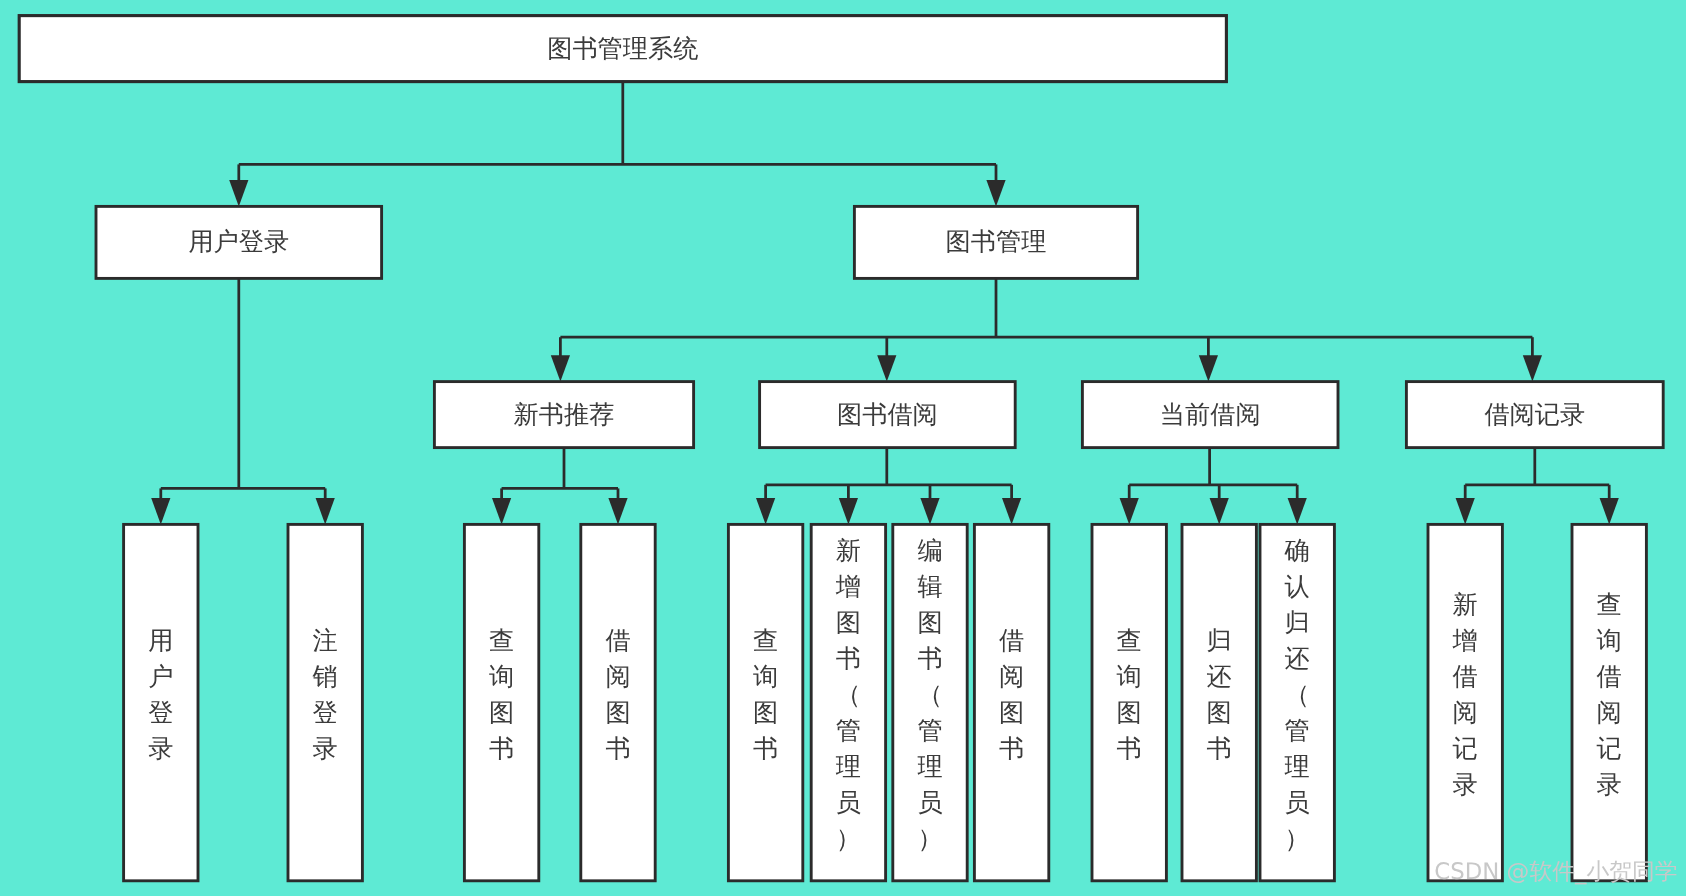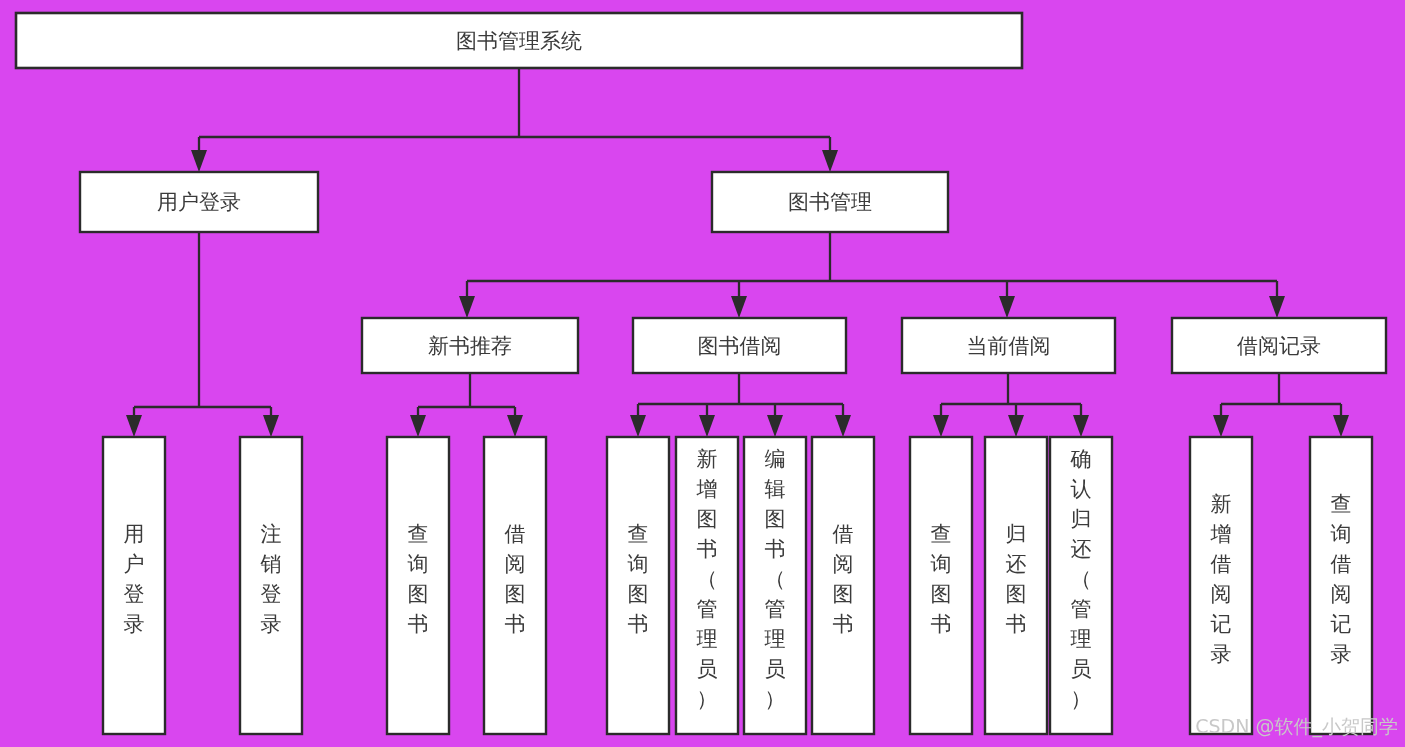--- a/index.html
+++ b/index.html
@@ -8,21 +8,21 @@
     padding: 0;
     background: #ffffff;
   }
   body {
     font-family: "DejaVu Sans", "Liberation Sans", sans-serif;
   }
   #diagram-root {
     position: relative;
     width: 1405px;
     height: 747px;
-    background: #d946ef;
+    background: #5eead4;
     overflow: hidden;
   }
   svg.diagram-canvas {
     position: absolute;
     left: 0;
     top: 0;
     width: 1405px;
     height: 747px;
     display: block;
   }

